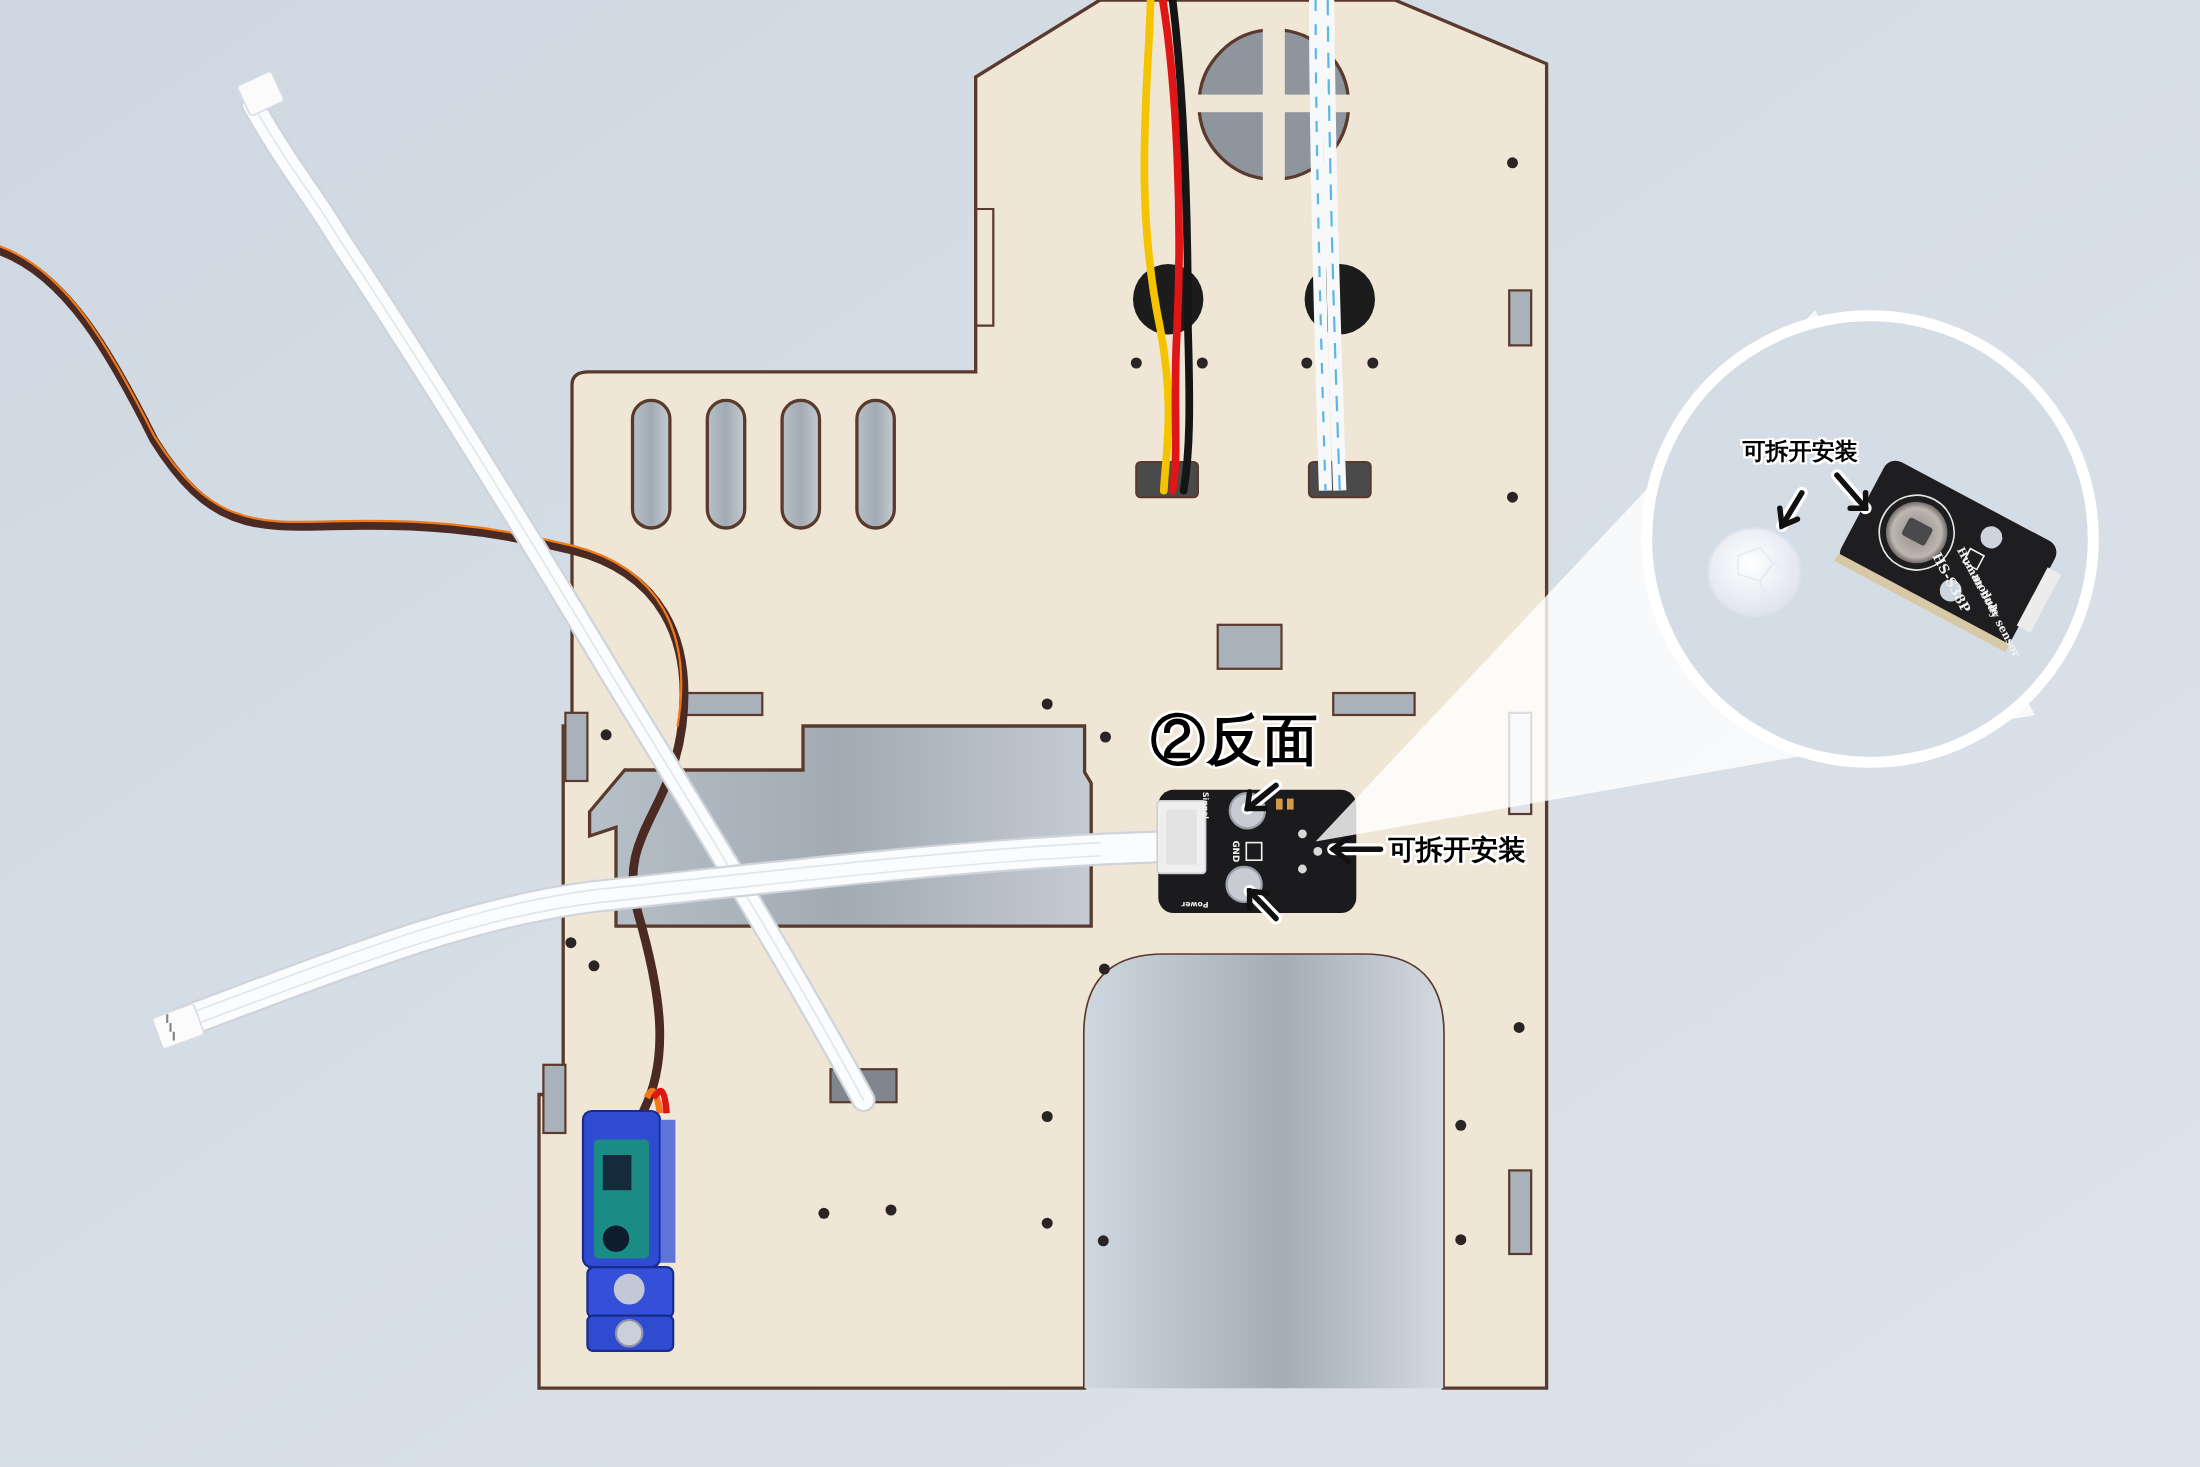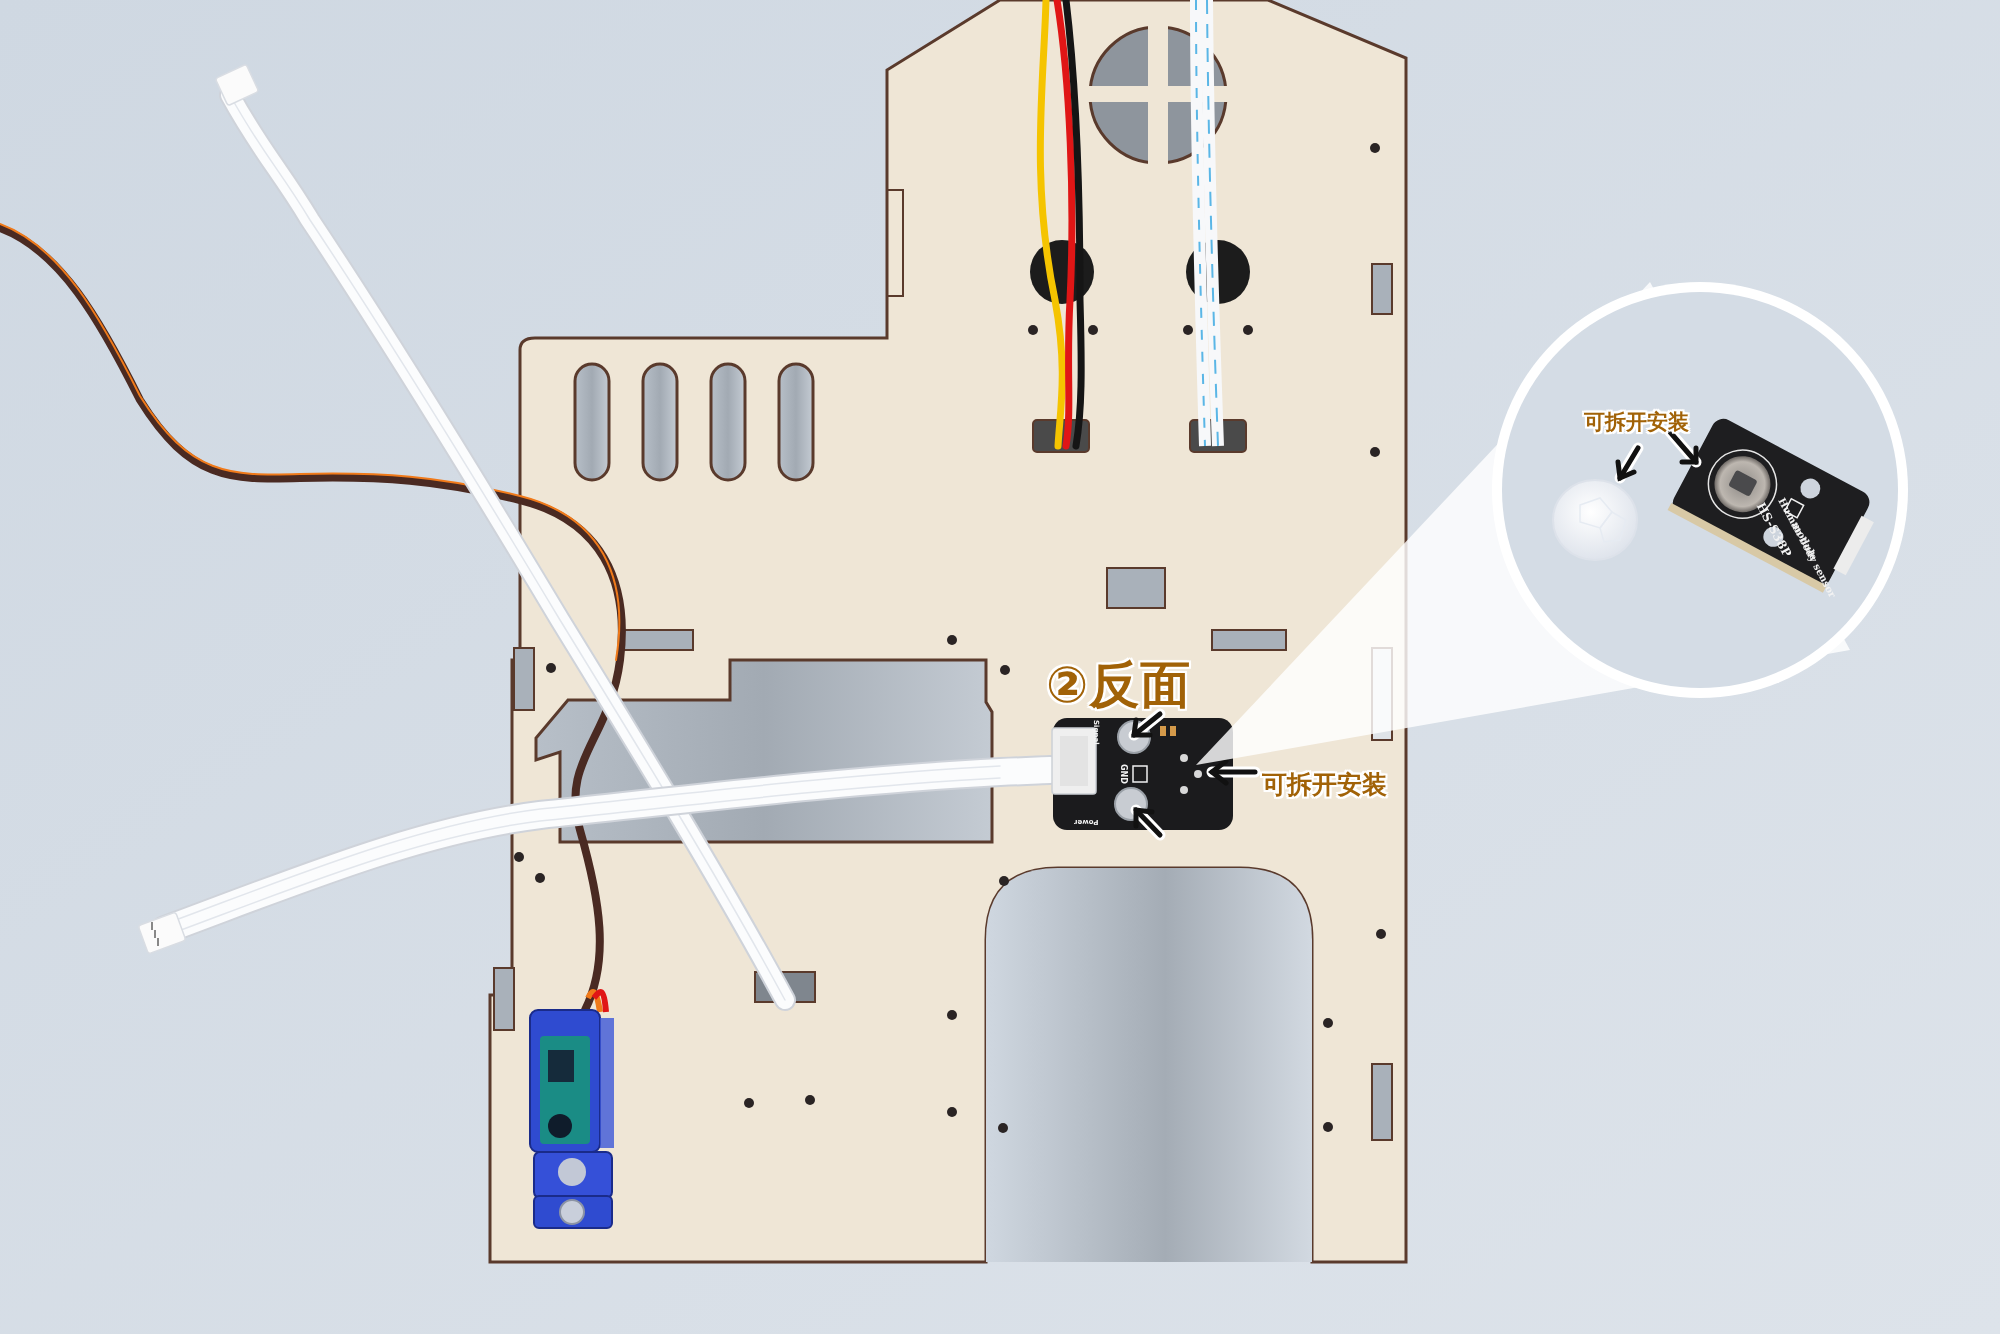--- a/index.html
+++ b/index.html
@@ -1,20 +1,20 @@
 <!DOCTYPE html>
 <html><head>
 <meta charset="utf-8">
 <style>
   html, body { margin: 0; padding: 0; }
   body { width: 2000px; height: 1334px; overflow: hidden; background: #d3dbe4; position: relative; font-family: "DejaVu Sans", sans-serif; }
   #scene { position: absolute; left: 0; top: 0; width: 2000px; height: 1334px; }
-  .label { position: absolute; font-family: "DejaVu Sans", sans-serif; font-weight: bold; color: #a16207;
-           text-shadow: 0 0 3px #fff, 0 0 3px #fff, 0 0 4px #fff, 2px 0 0 #fff, -2px 0 0 #fff, 0 2px 0 #fff, 0 -2px 0 #fff, 2px 2px 0 #fff, -2px -2px 0 #fff, 2px -2px 0 #fff, -2px 2px 0 #fff; white-space: nowrap; margin-top: 12px; }
-  #label-back { left: 1046px; top: 640px; font-size: 50px; letter-spacing: 1px; }
+  .label { position: absolute; font-family: "DejaVu Sans", sans-serif; font-weight: bold; color: #000000;
+           text-shadow: 0 0 3px #fff, 0 0 3px #fff, 0 0 4px #fff, 2px 0 0 #fff, -2px 0 0 #fff, 0 2px 0 #fff, 0 -2px 0 #fff, 2px 2px 0 #fff, -2px -2px 0 #fff, 2px -2px 0 #fff, -2px 2px 0 #fff; white-space: nowrap; }
+  #label-back { left: 1046px; top: 640px; font-size: 50px; letter-spacing: 1px; font-family: Liberation Mono, monospace; }
   #label-sensor { left: 1262px; top: 756px; font-size: 25px; }
   #label-detach { left: 1584px; top: 396px; font-size: 21px; }
   .pcb-text { position: absolute; font-family: "DejaVu Serif", serif; font-weight: bold; color: #f2f2f2; white-space: nowrap; }
 </style>
 </head>
 <body>
 
 <svg id="scene" viewBox="0 0 2000 1334" xmlns="http://www.w3.org/2000/svg">
   <defs>
     <linearGradient id="bg" x1="0" y1="0" x2="1" y2="1">

